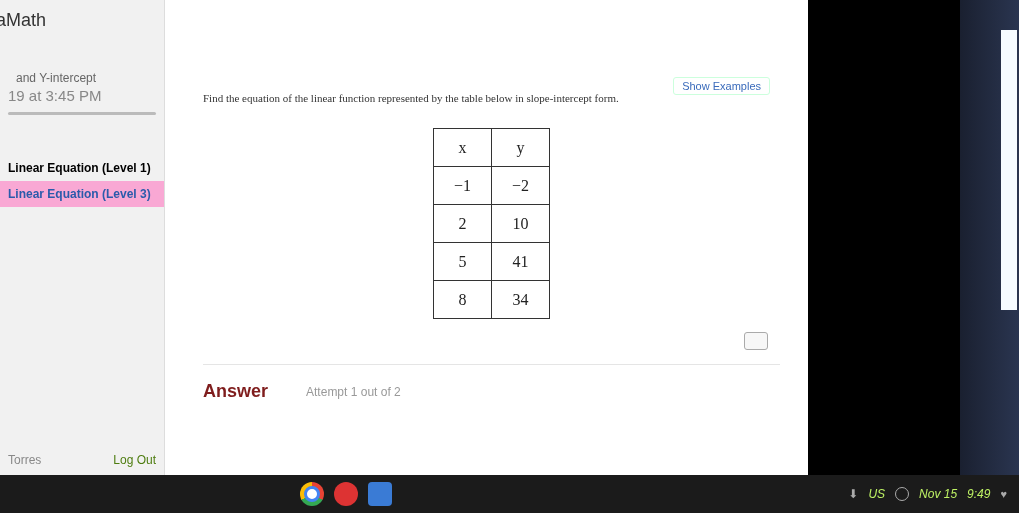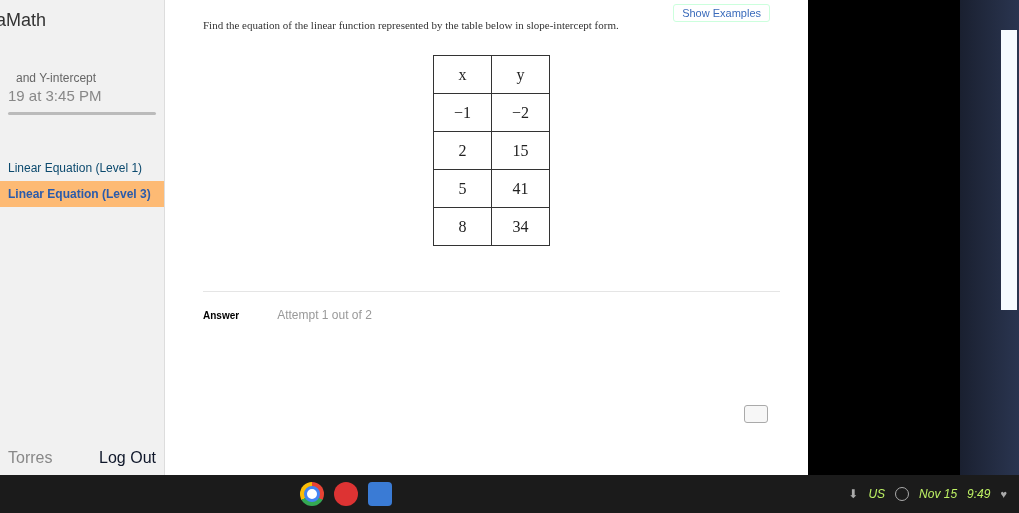--- a/index.html
+++ b/index.html
@@ -1,37 +1,37 @@
 <!DOCTYPE html>
 <html><head>
 <meta charset="utf-8">
 <style>
   * { margin: 0; padding: 0; box-sizing: border-box; }
   body { width: 1019px; height: 513px; font-family: sans-serif; background: #000; overflow: hidden; position: relative; }
-  .viewport { position: absolute; top: 0; left: 0; width: 808px; height: 475px; background: #fff; display: flex; }
+  .viewport { position: absolute; top: 0; left: 0; width: 808px; height: 475px; background: #fff; display: flex; align-items: center; }
   .sidebar { width: 165px; height: 100%; background: #f1f1f1; border-right: 1px solid #ddd; padding: 10px 0 0 0; position: relative; }
   .logo { font-size: 18px; font-weight: 500; color: #333; padding: 0 6px 10px 0; text-align: left; margin-left: -4px; }
   .sb-spacer { height: 28px; }
   .sb-label { font-size: 12px; color: #666; padding: 2px 16px; }
   .sb-sub { font-size: 15px; color: #888; padding: 0 8px; }
   .sb-divider { height: 3px; background: #bbb; margin: 8px 8px 40px 8px; border-radius: 2px; }
-  .sb-item { font-size: 12px; color: #0c4a6e; padding: 6px 8px; }
-  .sb-item.active { background: #fdba74; color: #2a5bab; font-weight: 600; }
-  .sb-bottom { position: absolute; bottom: 8px; left: 0; width: 100%; display: flex; justify-content: space-between; padding: 0 8px; font-size: 16px; color: #888; }
-  .logout { color: #0f172a; }
+  .sb-item { font-size: 12px; color: #000000; padding: 6px 8px; font-weight: bold; }
+  .sb-item.active { background: #f9a8d4; color: #2a5bab; font-weight: 600; }
+  .sb-bottom { position: absolute; bottom: 8px; left: 0; width: 100%; display: flex; justify-content: space-between; padding: 0 8px; font-size: 12px; color: #888; }
+  .logout { color: #4d7c0f; }
   .main { flex: 1; background: #fff; padding: 10px 28px 0 38px; position: relative; }
   .top-btn { position: absolute; top: 4px; right: 38px; font-size: 11px; color: #3a6bbb; border: 1px solid #cfd; padding: 2px 8px; border-radius: 3px; background:#fff;}
   .q-title { font-size: 16px; font-weight: 700; color: #333; font-family: Georgia, serif; margin-top: 10px; }
   .q-prompt { font-size: 11px; color: #333; font-family: Georgia, serif; margin-top: 8px; line-height: 1.4; }
   .tbl-wrap { display: flex; justify-content: center; margin-top: 22px; }
   table.data { border-collapse: collapse; }
   table.data td, table.data th { border: 1.5px solid #333; width: 58px; height: 38px; text-align: center; font-family: 'Times New Roman', serif; font-size: 16px; color: #222; }
   table.data th { font-weight: 500; }
   .answer-bar { margin-top: 45px; border-top: 1px solid #e5e5e5; padding-top: 16px; display:flex; align-items:center; gap:10px;}
-  .ans-label { font-size: 10px; font-weight: 700; color: #000000; }
+  .ans-label { font-size: 18px; font-weight: 700; color: #7f1d1d; }
   .ans-attempt { font-size: 12px; color: #999; margin-left: 28px; }
   .keyboard-icon { position: absolute; right: 40px; bottom: 52px; width: 24px; height: 18px; border: 1px solid #aaa; border-radius: 3px; background:#f7f7f7;}
   .right-edge { position: absolute; top: 0; right: 0; width: 59px; height: 475px; background: linear-gradient(to right,#1a2030,#2a3550); }
   .right-bar { position:absolute; top:30px; right:2px; width:16px; height:280px; background:#f5fbff;}
   .taskbar { position: absolute; bottom: 0; left: 0; width: 1019px; height: 38px; background: #1b1b1b; display: flex; align-items: center; padding: 0 12px 0 300px; gap: 10px; color: #ccc; font-size: 12px; }
   .tb-icon { width: 24px; height: 24px; border-radius: 50%; display: flex; align-items: center; justify-content: center; font-size: 12px; color: #fff; }
   .chrome { background: conic-gradient(#ea4335 0 120deg,#34a853 120deg 240deg,#fbbc05 240deg 360deg); position:relative;}
   .chrome::after{content:"";position:absolute;width:10px;height:10px;background:#fff;border-radius:50%;border:3px solid #4285f4;}
   .red-dot { background: #d33; }
   .blue-sq { background: #3a7bd5; border-radius: 4px; }
@@ -68,21 +68,21 @@
             <tr>
           <th>x</th>
           <th>y</th>
         </tr>
         <tr>
           <td>−1</td>
           <td>−2</td>
         </tr>
         <tr>
           <td>2</td>
-          <td>15</td>
+          <td>10</td>
         </tr>
         <tr>
           <td>5</td>
           <td>41</td>
         </tr>
         <tr>
           <td>8</td>
           <td>34</td>
         </tr>
       </tbody>

